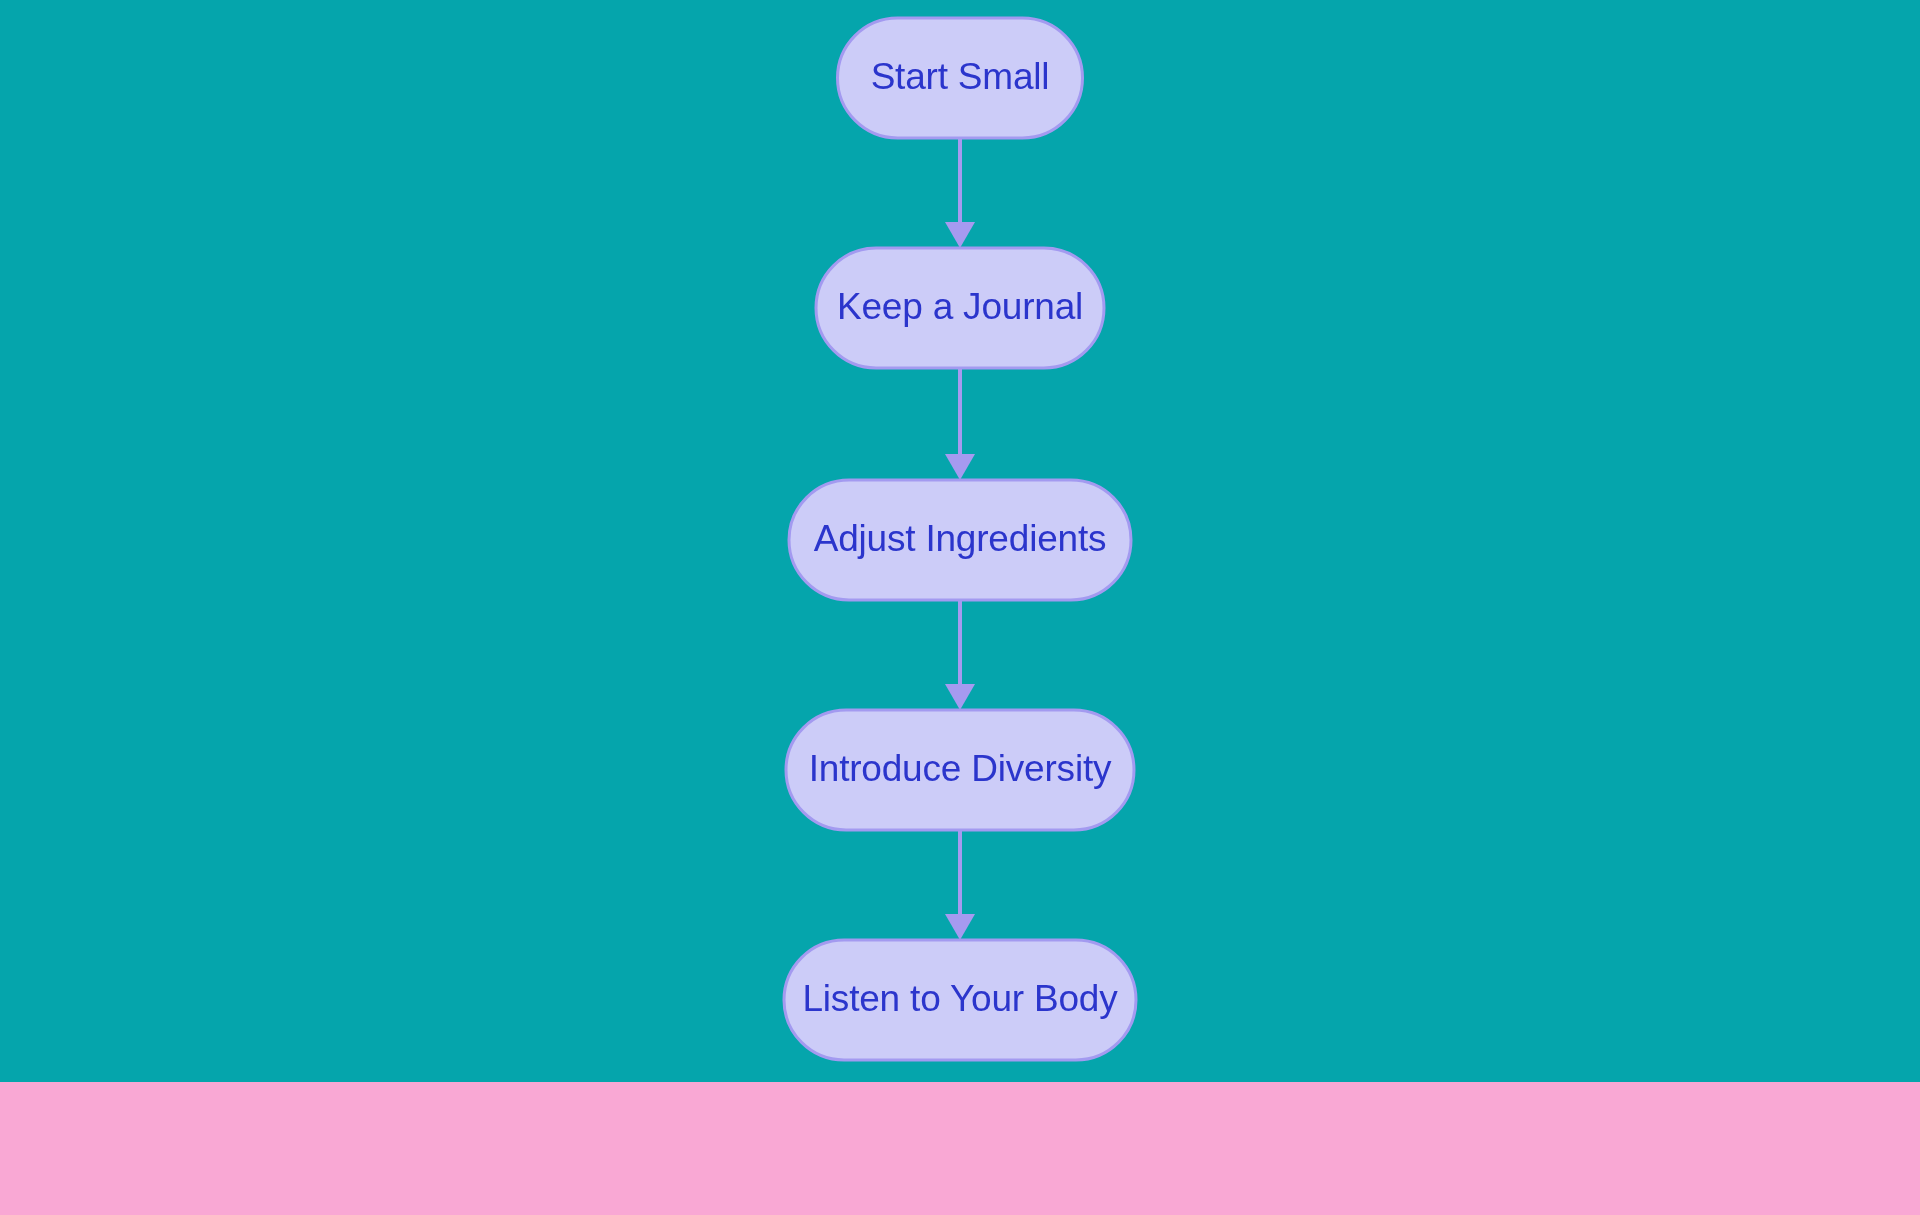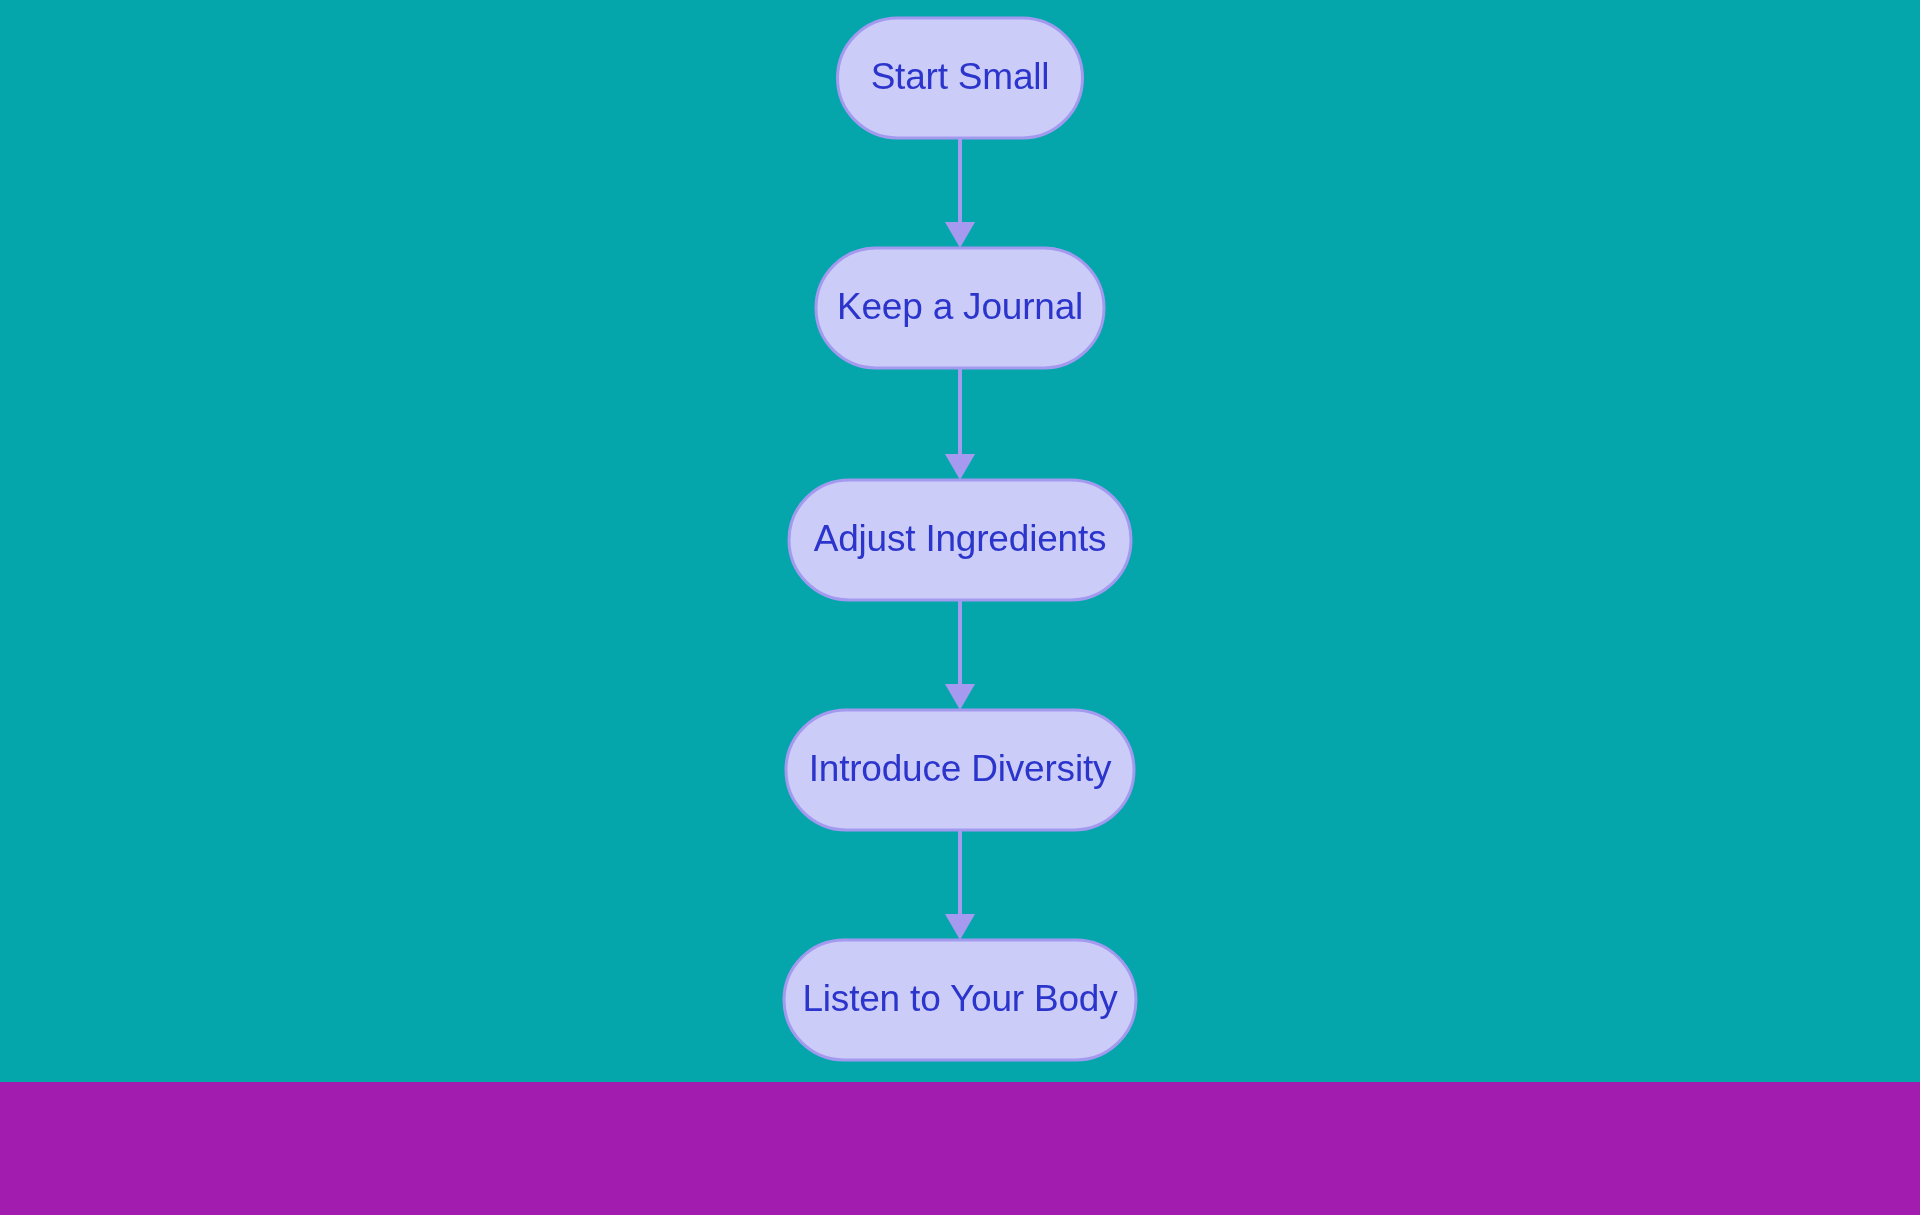--- a/index.html
+++ b/index.html
@@ -11,21 +11,21 @@
     background: #ffffff;
   }
   body {
     font-family: "Liberation Sans", sans-serif;
   }
 
   #canvas {
     position: relative;
     width: 1920px;
     height: 1215px;
-    background: #a21caf;
+    background: #f9a8d4;
   }
 
   #chart-background {
     position: absolute;
     left: 0;
     top: 0;
     width: 1920px;
     height: 1082px;
     background: #05a5ac;
   }

